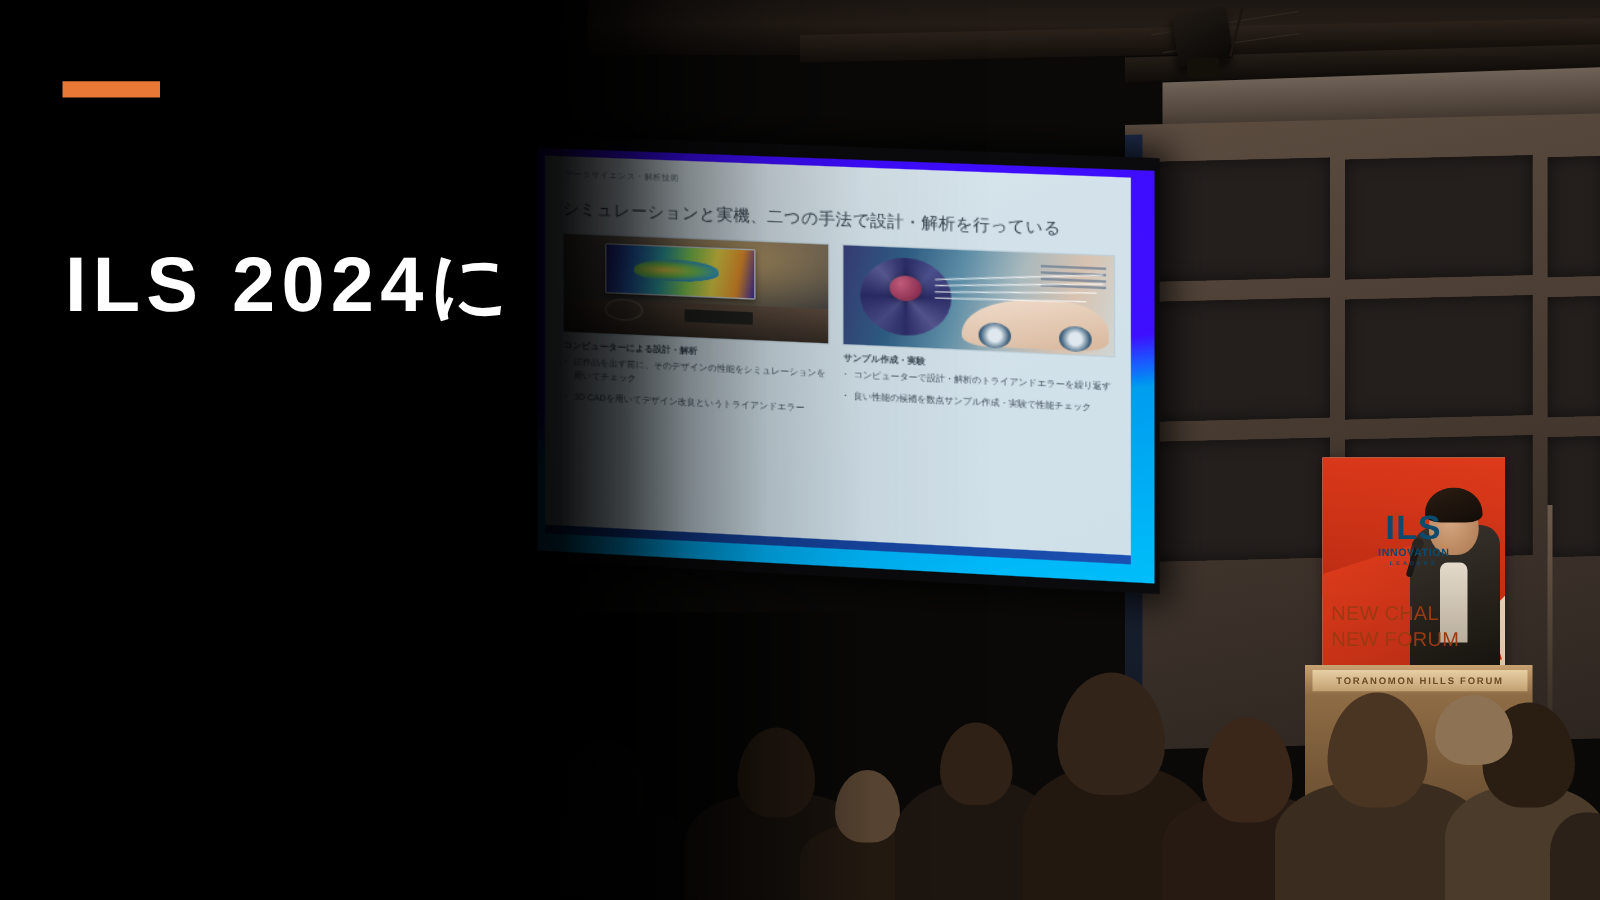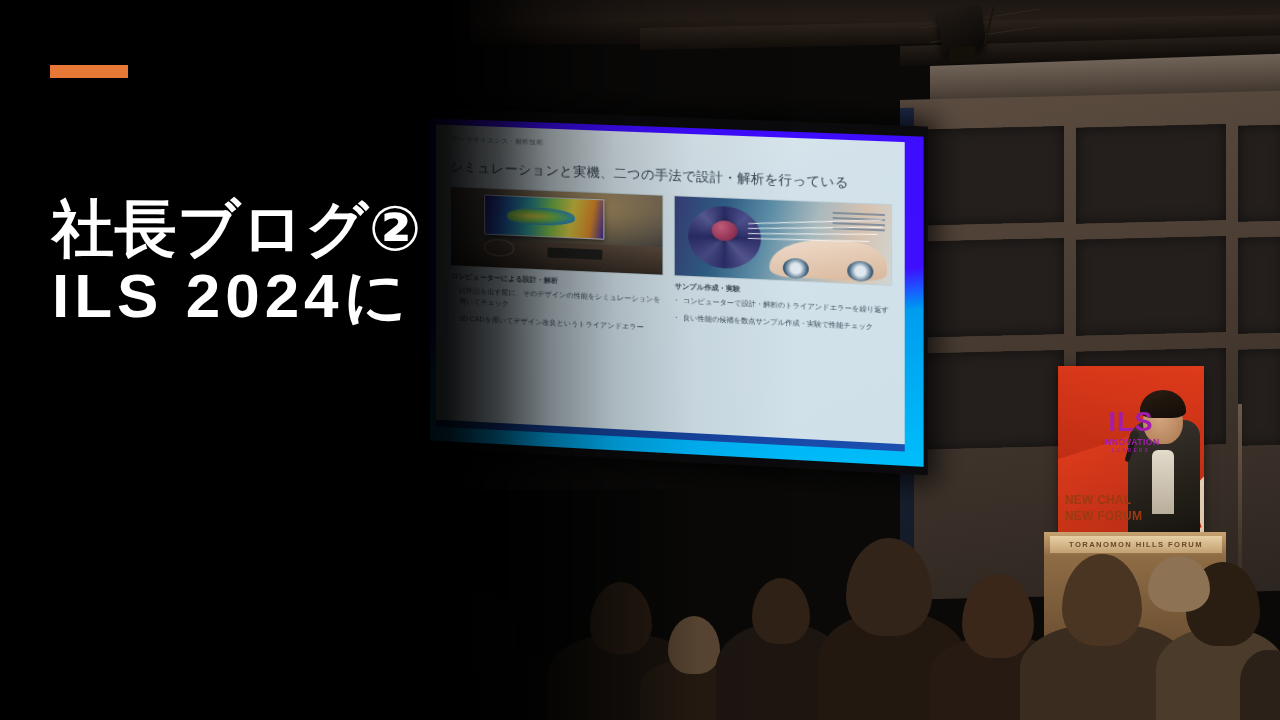--- a/index.html
+++ b/index.html
@@ -228,31 +228,31 @@
     background:linear-gradient(160deg,#e8411f,#c43218);
     transform:rotate(-18deg);
   }
   .banner .tint{
     position:absolute;inset:0;
     background:linear-gradient(180deg,rgba(255,225,180,.20),rgba(180,120,60,.26));
     mix-blend-mode:multiply;
   }
   .ils-logo{
     position:absolute;left:50%;top:26%;transform:translateX(-50%);
-    text-align:center;color:#a21caf;z-index:4;
+    text-align:center;color:#0c4a6e;z-index:4;
   }
   .ils-logo .mark{
     font-size:27px;font-weight:700;letter-spacing:1px;line-height:.92;
     font-family:"Liberation Sans",sans-serif;
   }
   .ils-logo .sub1{font-size:8.5px;font-weight:700;letter-spacing:.5px;margin-top:2px;}
   .ils-logo .sub2{font-size:4.5px;font-weight:700;letter-spacing:2.4px;margin-top:1px;opacity:.92;}
   .banner-tag{
     position:absolute;left:7px;bottom:12px;z-index:4;
-    color:#9a3a12;font-weight:700;font-size:12px;line-height:1.35;
+    color:#9a3a12;font-weight:400;font-size:16px;line-height:1.35;
     letter-spacing:.2px;
   }
   .podium{
     position:absolute;left:1044px;top:532px;width:182px;height:110px;
     background:linear-gradient(180deg,#c9a271 0%,#8e6c45 22%,#6d5133 100%);
   }
   .podium-plate{
     position:absolute;left:1050px;top:536px;width:172px;height:17px;
     background:linear-gradient(180deg,#e7cfa4,#c2a173);
     display:flex;align-items:center;justify-content:center;
@@ -469,17 +469,16 @@
     </div>
 
   </div>
 
   <div class="overlay"></div>
   <div class="overlay-bottom"></div>
 
   <div class="accent-bar" style="background: rgb(232, 120, 54);"></div>
 
   <div class="title" style="color: rgb(255, 255, 255);">
-    <div class="line">社長ブログ②</div>
     <div class="line latin">ILS 2024に</div>
   </div>
 
 </div>
 
 </body></html>

